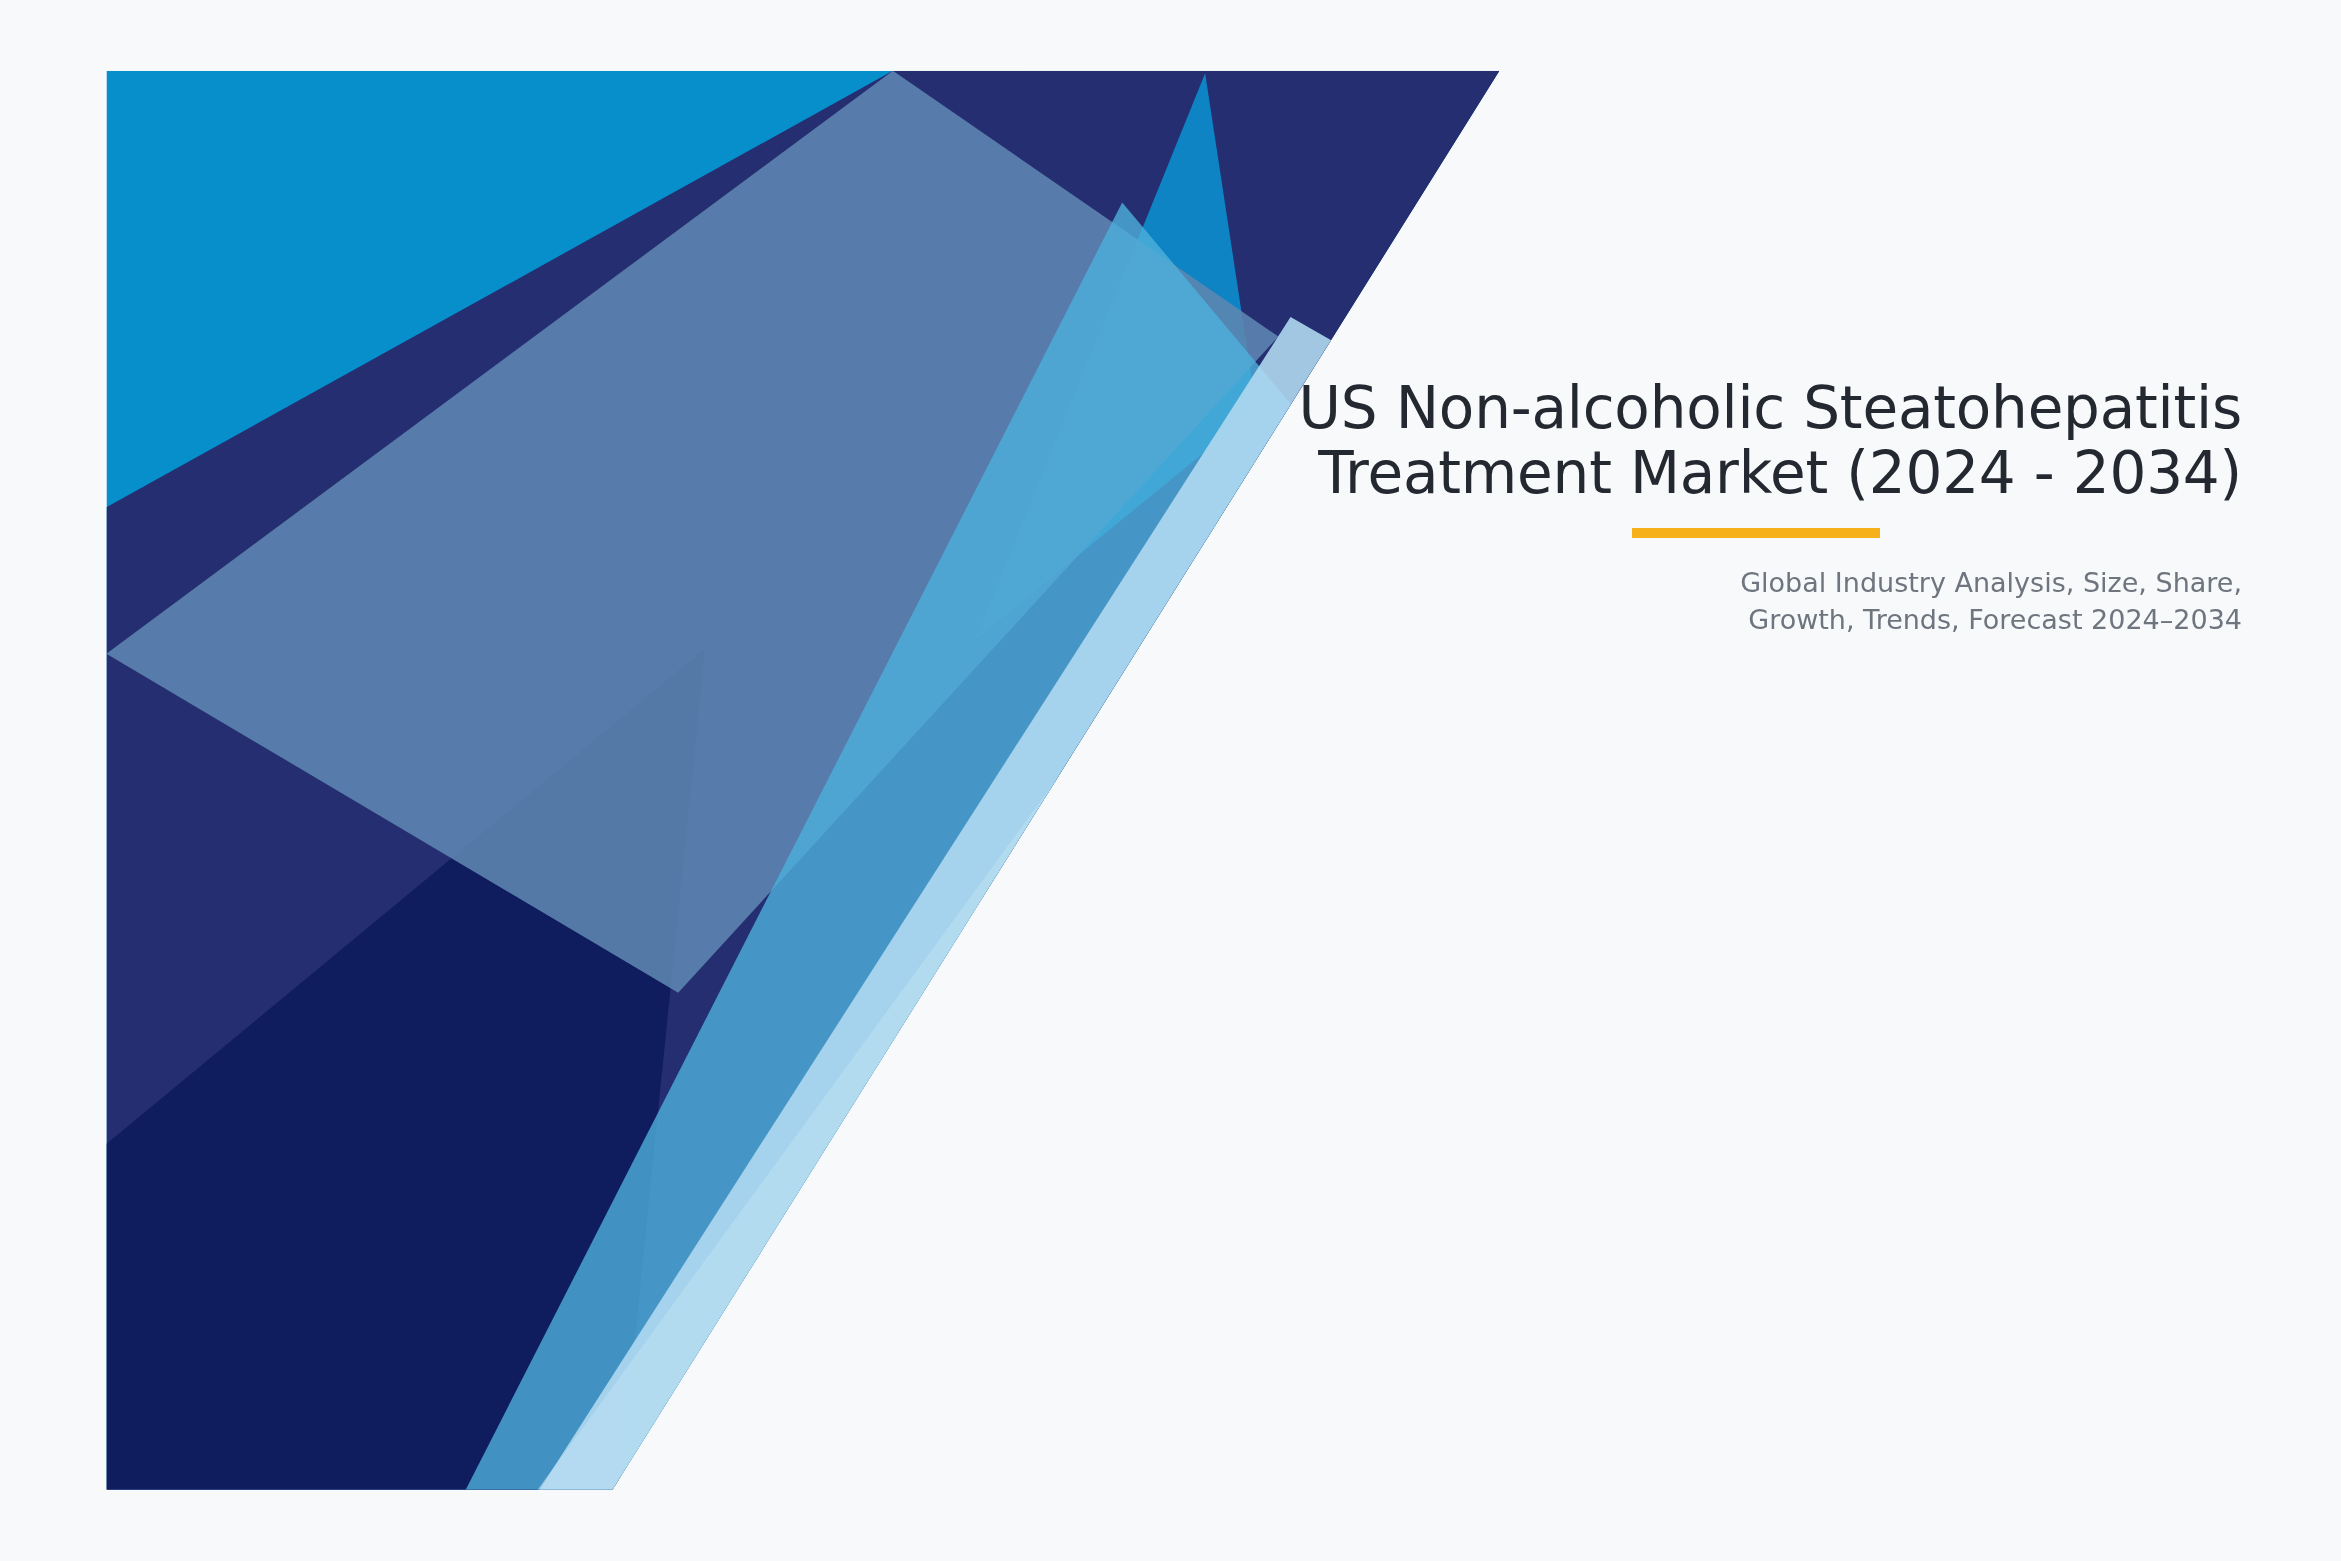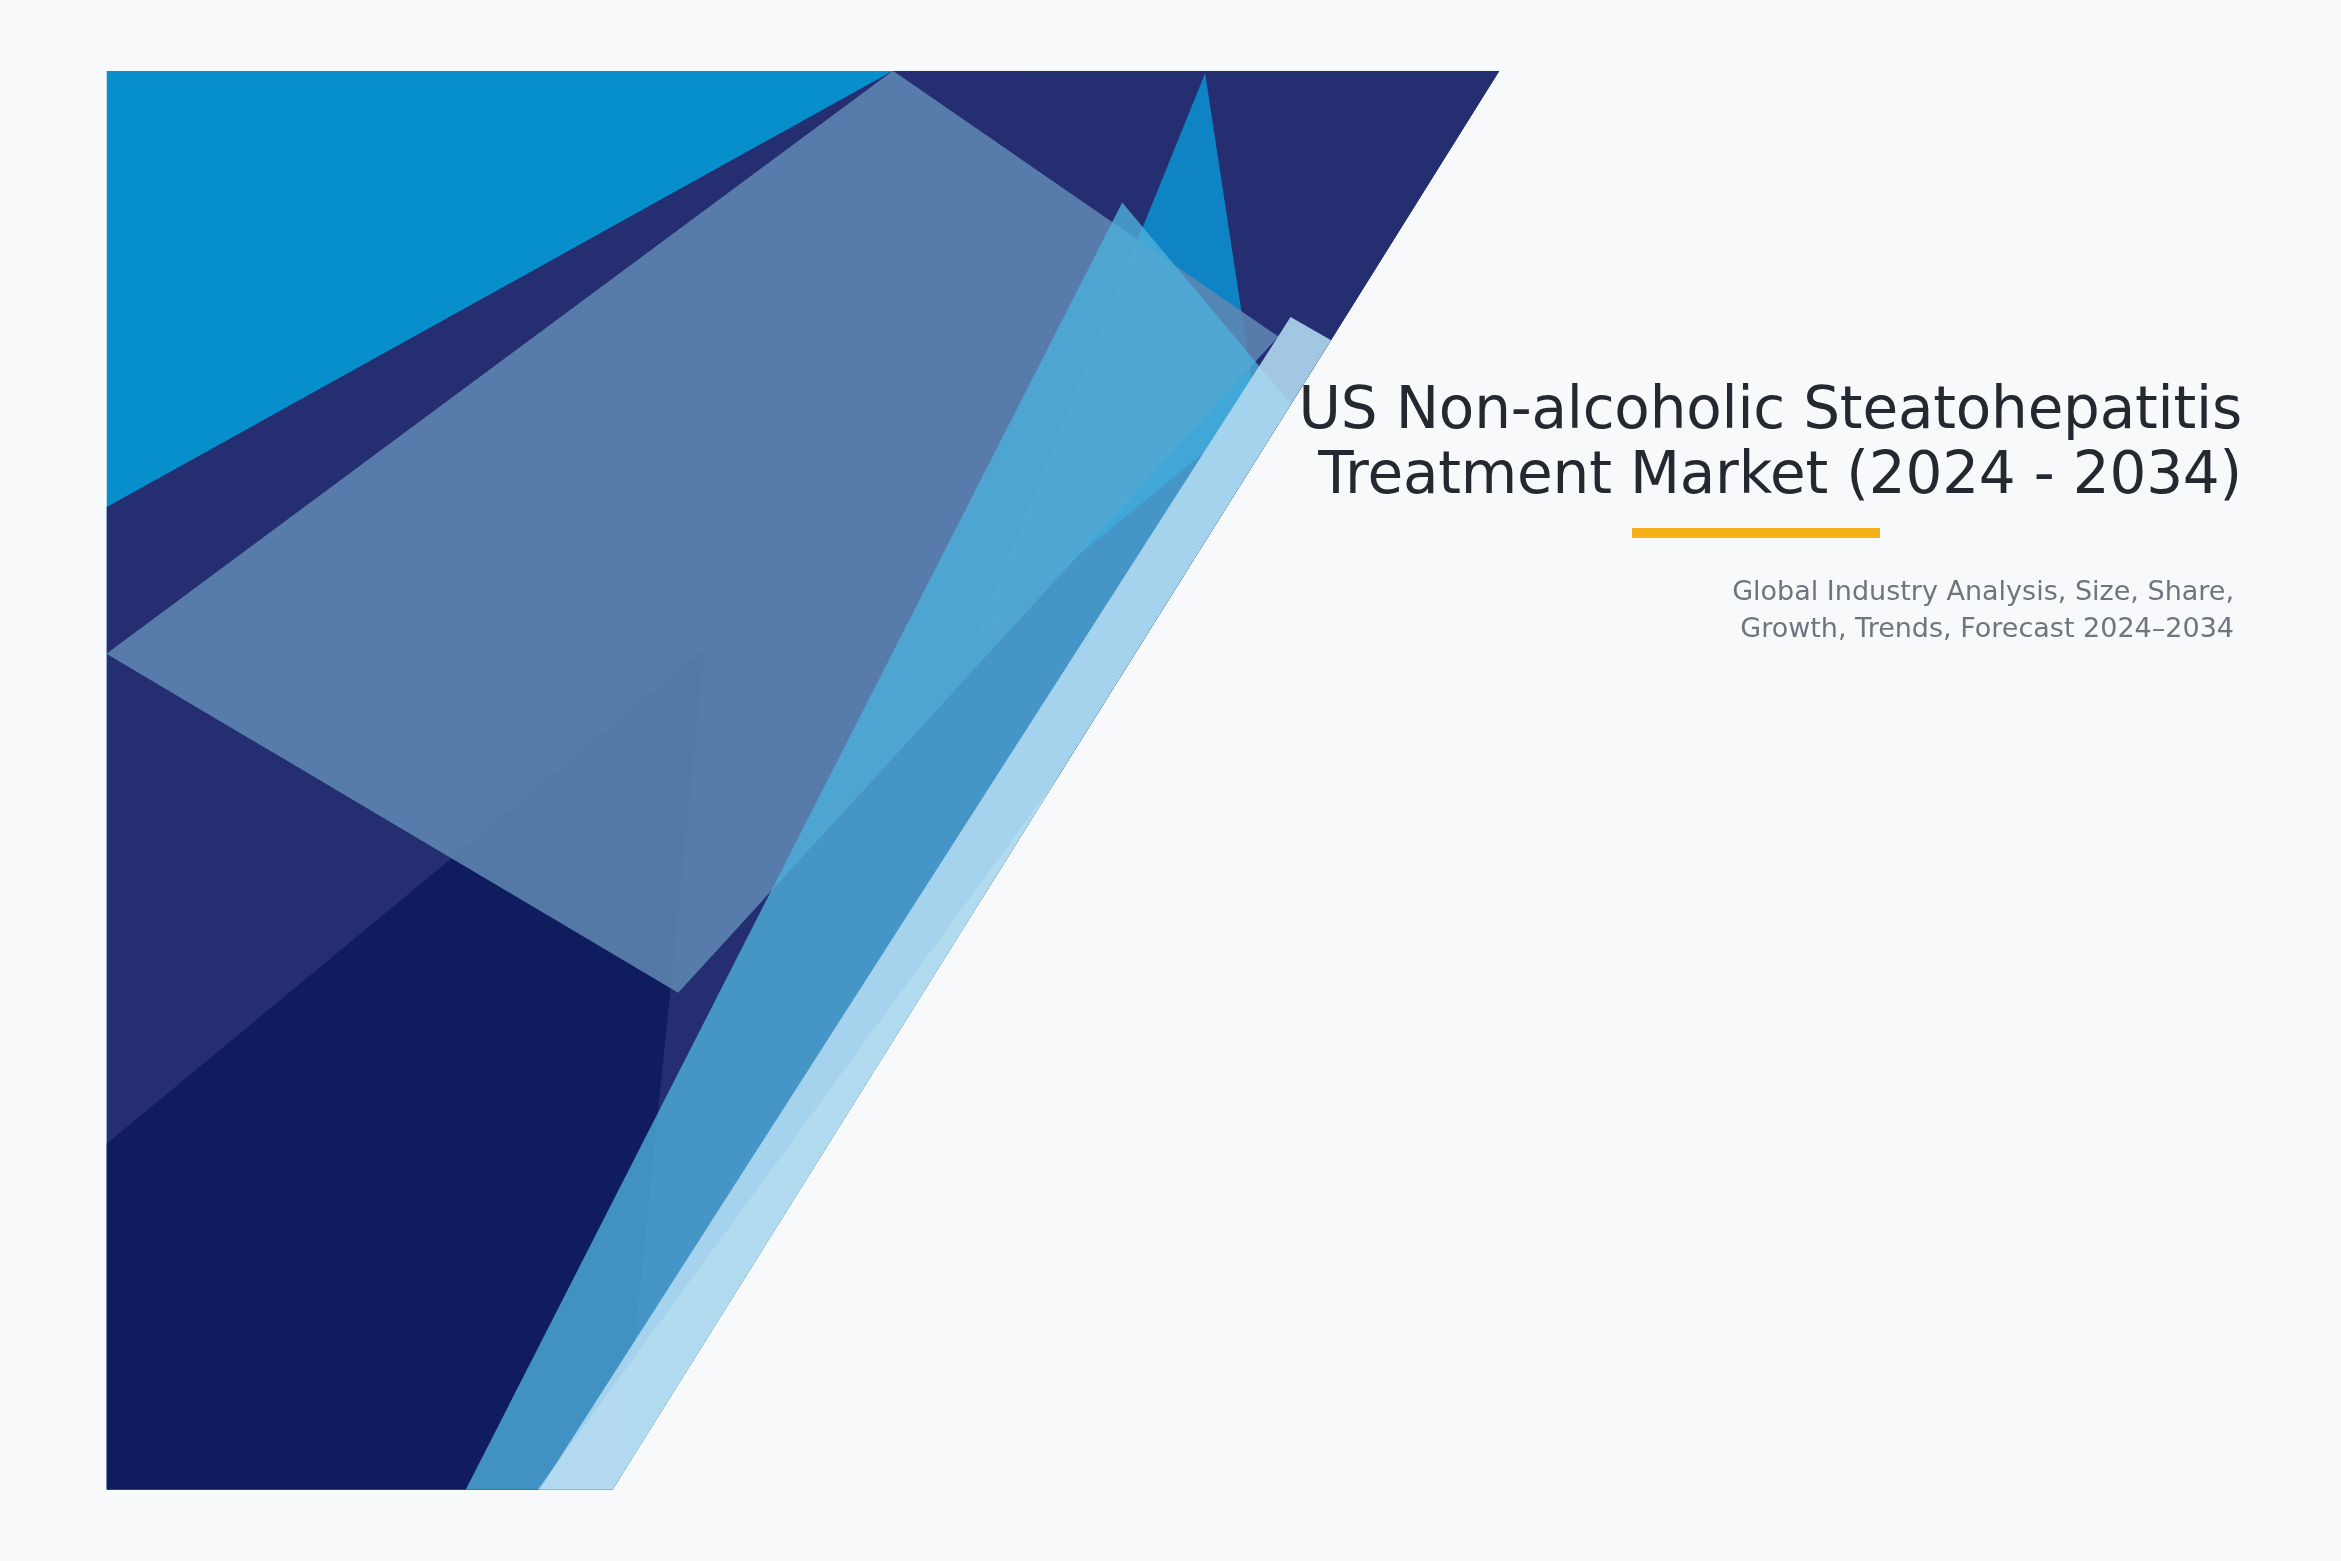--- a/index.html
+++ b/index.html
@@ -65,21 +65,21 @@
     font-weight: 400;
     font-size: 58px;
     line-height: 1.12;
     letter-spacing: -0.2px;
     color: #242830;
     text-align: right;
     white-space: pre-line;
   }
 
   #page-subtitle {
-    margin: 8px;
+    margin: 0;
     padding-top: 58px;
     font-family: "DejaVu Sans", sans-serif;
     font-weight: 400;
     font-size: 27px;
     line-height: 1.38;
     color: #6E757E;
     text-align: right;
     white-space: pre-line;
   }
 </style>

